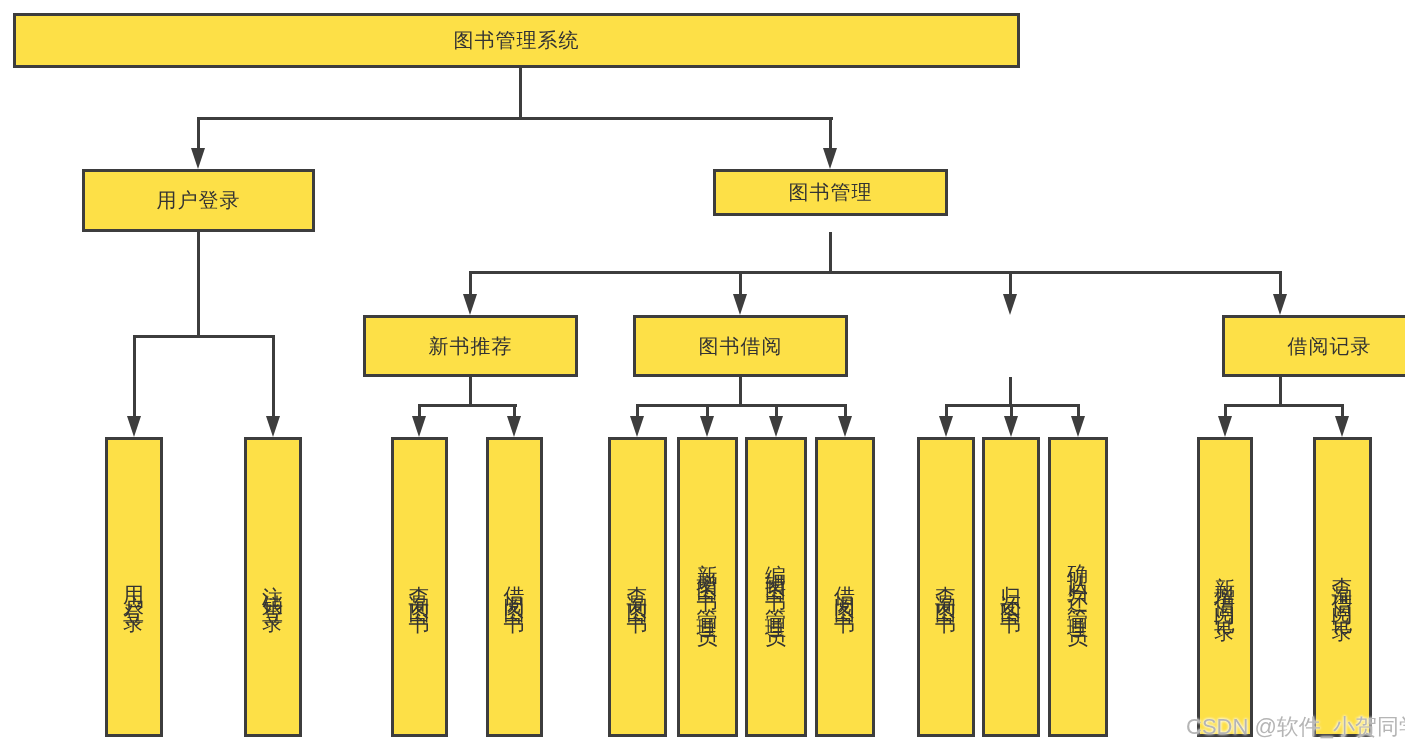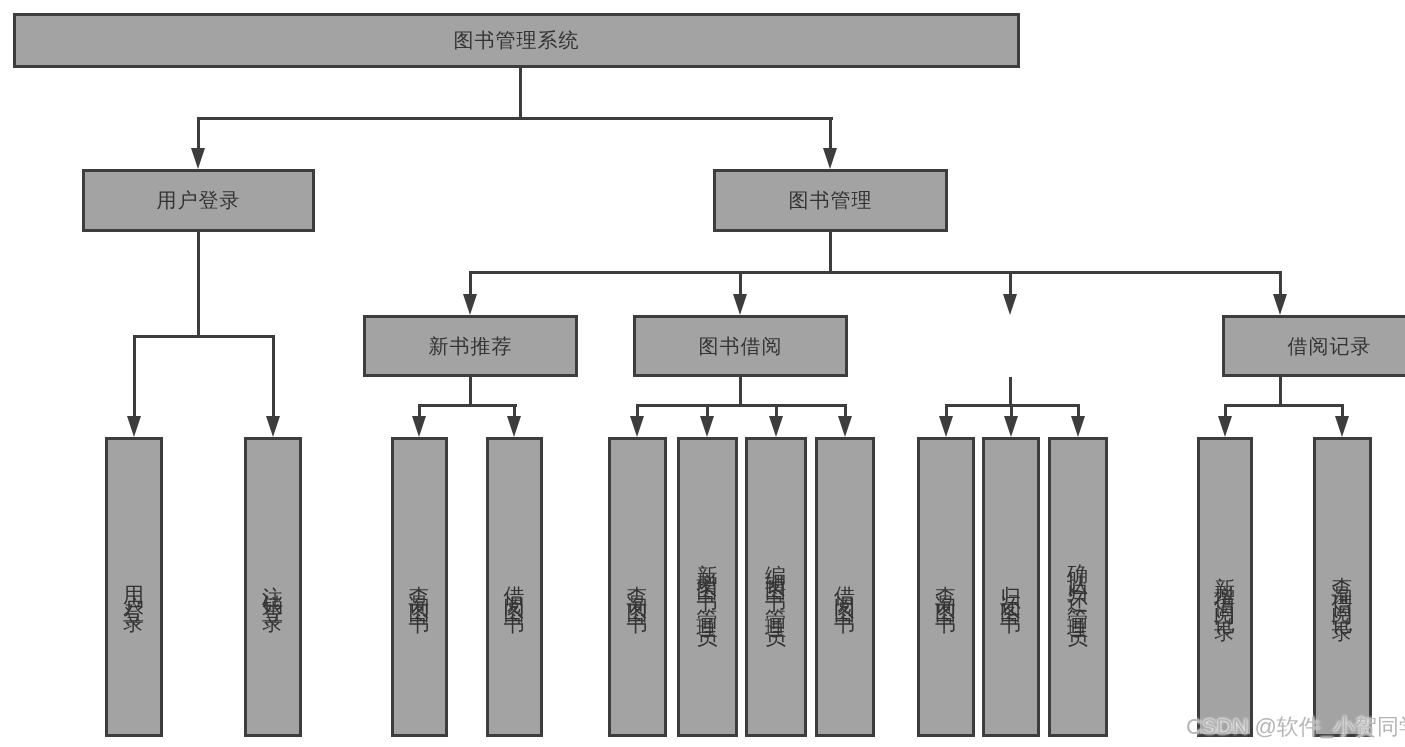--- a/index.html
+++ b/index.html
@@ -5,21 +5,21 @@
   html,body{margin:0;padding:0;background:#fff;}
   #canvas{
     position:relative;
     width:1405px;height:747px;
     background:#ffffff;
     overflow:hidden;
     font-family:"Liberation Sans", sans-serif;
   }
   .box{
     position:absolute;
-    background:#a3a3a3;
+    background:#fde047;
     border:3px solid #3d3d3d;
     box-sizing:border-box;
     display:flex;align-items:center;justify-content:center;
     color:#333333;
   }
   .hlabel{font-size:20px;letter-spacing:1px;white-space:nowrap;}
   .vbox{top:437px;height:300px;}
   .vlabel{
     writing-mode:vertical-rl;
     text-orientation:mixed;
@@ -53,21 +53,21 @@
 <div id="canvas">
 
   <div class="box" style="left:13px;top:13px;width:1007px;height:55px;">
     <span class="hlabel">图书管理系统</span>
   </div>
 
   <div class="box" style="left:82px;top:169px;width:233px;height:63px;">
     <span class="hlabel">用户登录</span>
   </div>
 
-  <div class="box" style="left:713px;top:169px;width:235px;height:63px;">
+  <div class="box" style="left:713px;top:169px;width:235px;height:47px;">
     <span class="hlabel">图书管理</span>
   </div>
 
   <div class="box" style="left:363px;top:315px;width:215px;height:62px;">
     <span class="hlabel">新书推荐</span>
   </div>
 
   <div class="box" style="left:633px;top:315px;width:215px;height:62px;">
     <span class="hlabel">图书借阅</span>
   </div>

